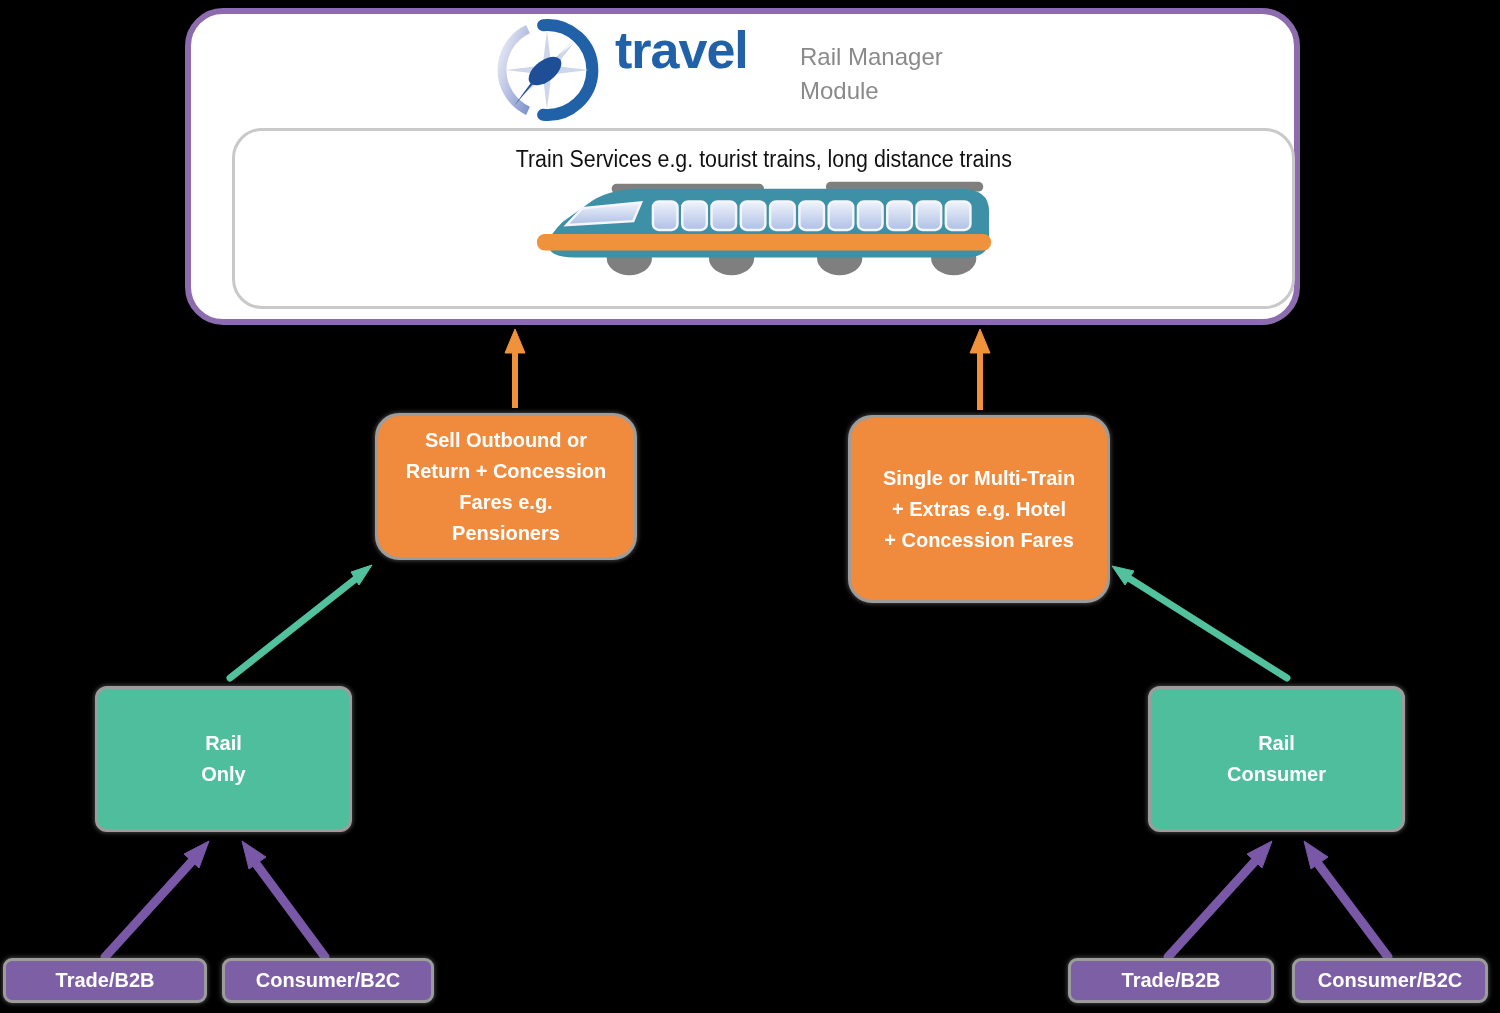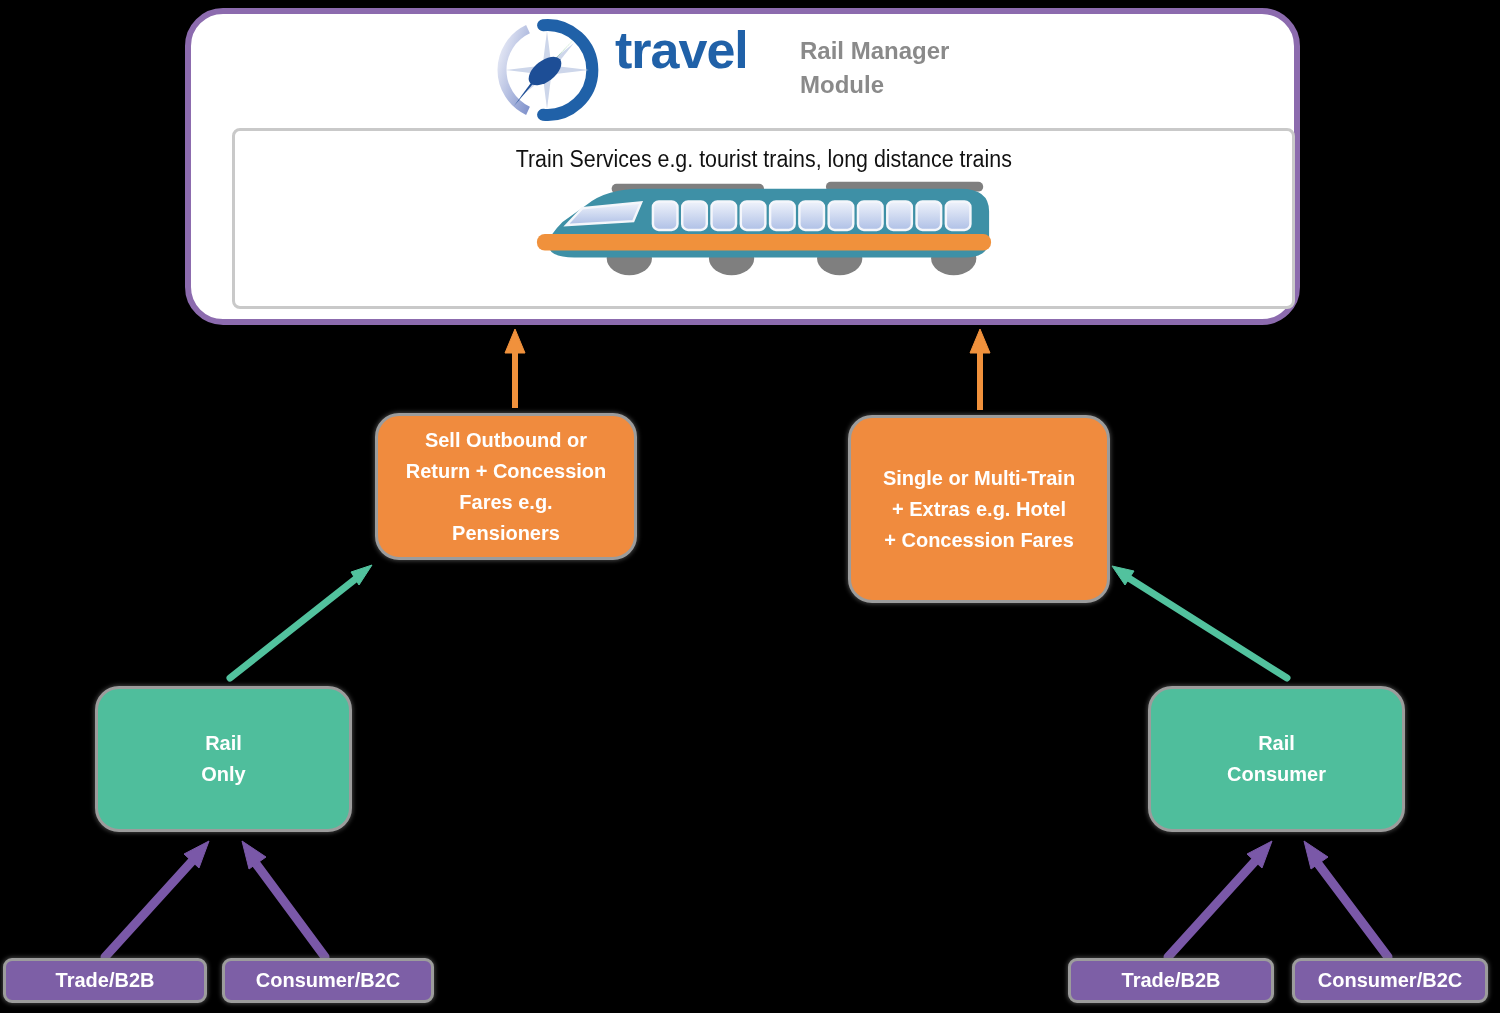--- a/index.html
+++ b/index.html
@@ -11,40 +11,40 @@
   
   .main-box{
     position:absolute;left:185px;top:8px;width:1115px;height:317px;
     box-sizing:border-box;background:#fff;
     border:6px solid var(--main-border);border-radius:38px;
   }
   .compass{position:absolute;left:301px;top:4px;width:110px;height:106px;}
   .logo-text{position:absolute;left:424px;top:14px;font-weight:bold;font-size:52px;line-height:45px;letter-spacing:-1px;}
   .logo-w1{color:var(--logo-blue);display:block;}
   .logo-w2{color:var(--logo-green);display:block;}
-  .module-label{position:absolute;left:609px;top:20px;font-weight:bold;font-size:24px;line-height:34px;color:var(--gray-text);}
+  .module-label{position:absolute;left:609px;top:26px;font-weight:normal;font-size:24px;line-height:34px;color:var(--gray-text);}
   .module-label span{display:block;}
   .train-box{
     position:absolute;left:41px;top:114px;width:1063px;height:181px;
-    box-sizing:border-box;border:3px solid var(--inner-border);border-radius:8px;
+    box-sizing:border-box;border:3px solid var(--inner-border);border-radius:30px;
     background:#fff;text-align:center;
   }
   .train-title{margin-top:15px;font-size:23px;color:#111;display:inline-block;transform:scaleX(0.93);white-space:nowrap;font-weight:500;}
   .train-art{display:block;margin:4px auto 0 auto;width:462px;height:100px;}
   
   .node{
     position:absolute;box-sizing:border-box;display:flex;flex-direction:column;
     align-items:center;justify-content:center;text-align:center;
     color:#fff;font-weight:bold;
     border:3px solid var(--node-border);
     box-shadow:0 0 4px 1px rgba(120,120,120,0.55);
   }
   .node span{display:block;}
   .orange{background:var(--orange);border-radius:24px;font-size:20px;line-height:31px;}
-  .teal{background:var(--teal);border-radius:24px;font-size:20px;line-height:31px;}
+  .teal{background:var(--teal);border-radius:12px;font-size:20px;line-height:31px;}
   .purple{background:var(--purple);border-radius:9px;font-size:20px;height:45px;}
   .n-sell{left:375px;top:413px;width:262px;height:147px;}
   .n-single{left:848px;top:415px;width:262px;height:188px;}
   .n-railonly{left:95px;top:686px;width:257px;height:146px;}
   .n-railpack{left:1148px;top:686px;width:257px;height:146px;}
   .n-tradeL{left:3px;top:958px;width:204px;}
   .n-consL{left:222px;top:958px;width:212px;}
   .n-tradeR{left:1068px;top:958px;width:206px;}
   .n-consR{left:1292px;top:958px;width:196px;}
   

